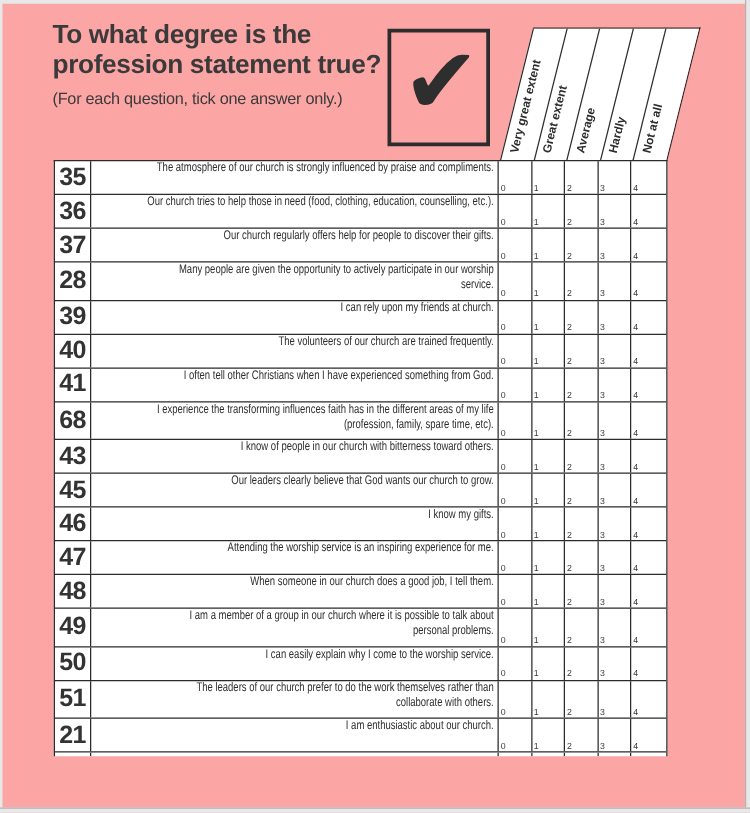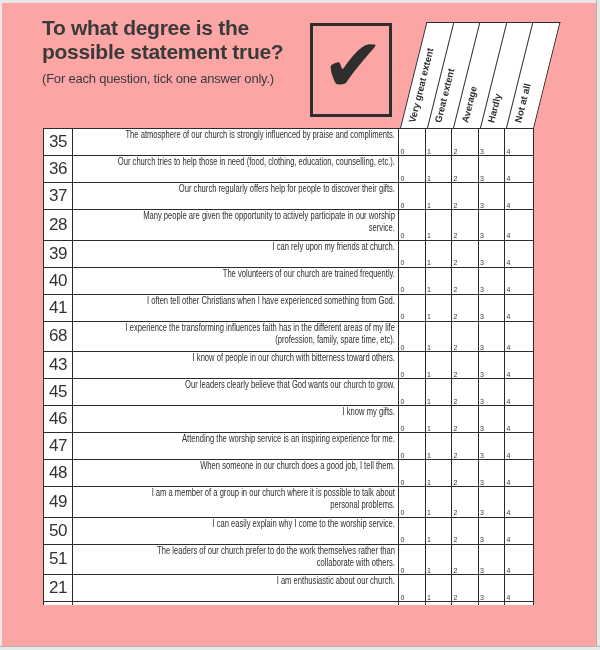--- a/index.html
+++ b/index.html
@@ -31,22 +31,22 @@
   .band-cell{width:26.5px;height:100%;border-left:1.5px solid #2b2b2b;box-sizing:border-box;background:#fff;}
   .band-label{position:absolute;height:12px;line-height:12px;white-space:nowrap;
     font-size:9.5px;font-weight:bold;color:#2d2d2d;transform:rotate(-76deg);transform-origin:0 100%;}
 
   
   .qtable{position:absolute;left:43px;top:128px;width:490.5px;border:1.5px solid #2b2b2b;
     border-bottom:none;box-sizing:border-box;background:#fff;}
   .qrow{display:flex;height:27px;border-bottom:1.5px solid #2b2b2b;box-sizing:border-box;}
   .qrow.tall{height:30.5px;}
   .numcell{width:29px;flex:0 0 29px;border-right:1.5px solid #2b2b2b;box-sizing:border-box;
-    display:flex;align-items:center;justify-content:center;font-size:17px;color:#333;
-    letter-spacing:-0.5px;}
+    display:flex;align-items:center;justify-content:center;font-size:20px;color:#333;
+    letter-spacing:-0.5px;font-weight:bold;}
   .stmtcell{width:326px;flex:0 0 326px;border-right:1.5px solid #2b2b2b;box-sizing:border-box;
     display:flex;align-items:flex-start;justify-content:flex-end;overflow:hidden;}
   .stmt{flex:0 0 auto;width:424px;text-align:right;white-space:pre-line;font-size:10px;
     line-height:12px;color:#2d2d2d;padding-right:4px;box-sizing:border-box;
     transform:scaleX(0.76);transform-origin:100% 50%;}
   .anscell{width:26.5px;flex:0 0 26.5px;border-right:1.5px solid #2b2b2b;box-sizing:border-box;
     position:relative;cursor:pointer;}
   .anscell:last-child{border-right:none;}
   .ansval{position:absolute;left:1.5px;bottom:0.5px;font-size:7px;line-height:7px;color:#3a3a3a;}
   .sliver{display:flex;height:3px;overflow:hidden;border-bottom:none;}
@@ -56,21 +56,21 @@
 
 <div class="page">
 
   <div class="edge edge-top"></div>
   <div class="edge edge-left"></div>
   <div class="edge edge-right"></div>
   <div class="edge edge-bottom"></div>
 
   <div class="titleblock">
     <div class="title-line">To what degree is the</div>
-    <div class="title-line">possible statement true?</div>
+    <div class="title-line">profession statement true?</div>
     <div class="subtitle">(For each question, tick one answer only.)</div>
   </div>
 
   <div class="checkbox">
     <span class="checkglyph">✔</span>
   </div>
 
   <div class="bands" id="bands">
       <div class="band-cell"></div>
       <div class="band-cell"></div>

